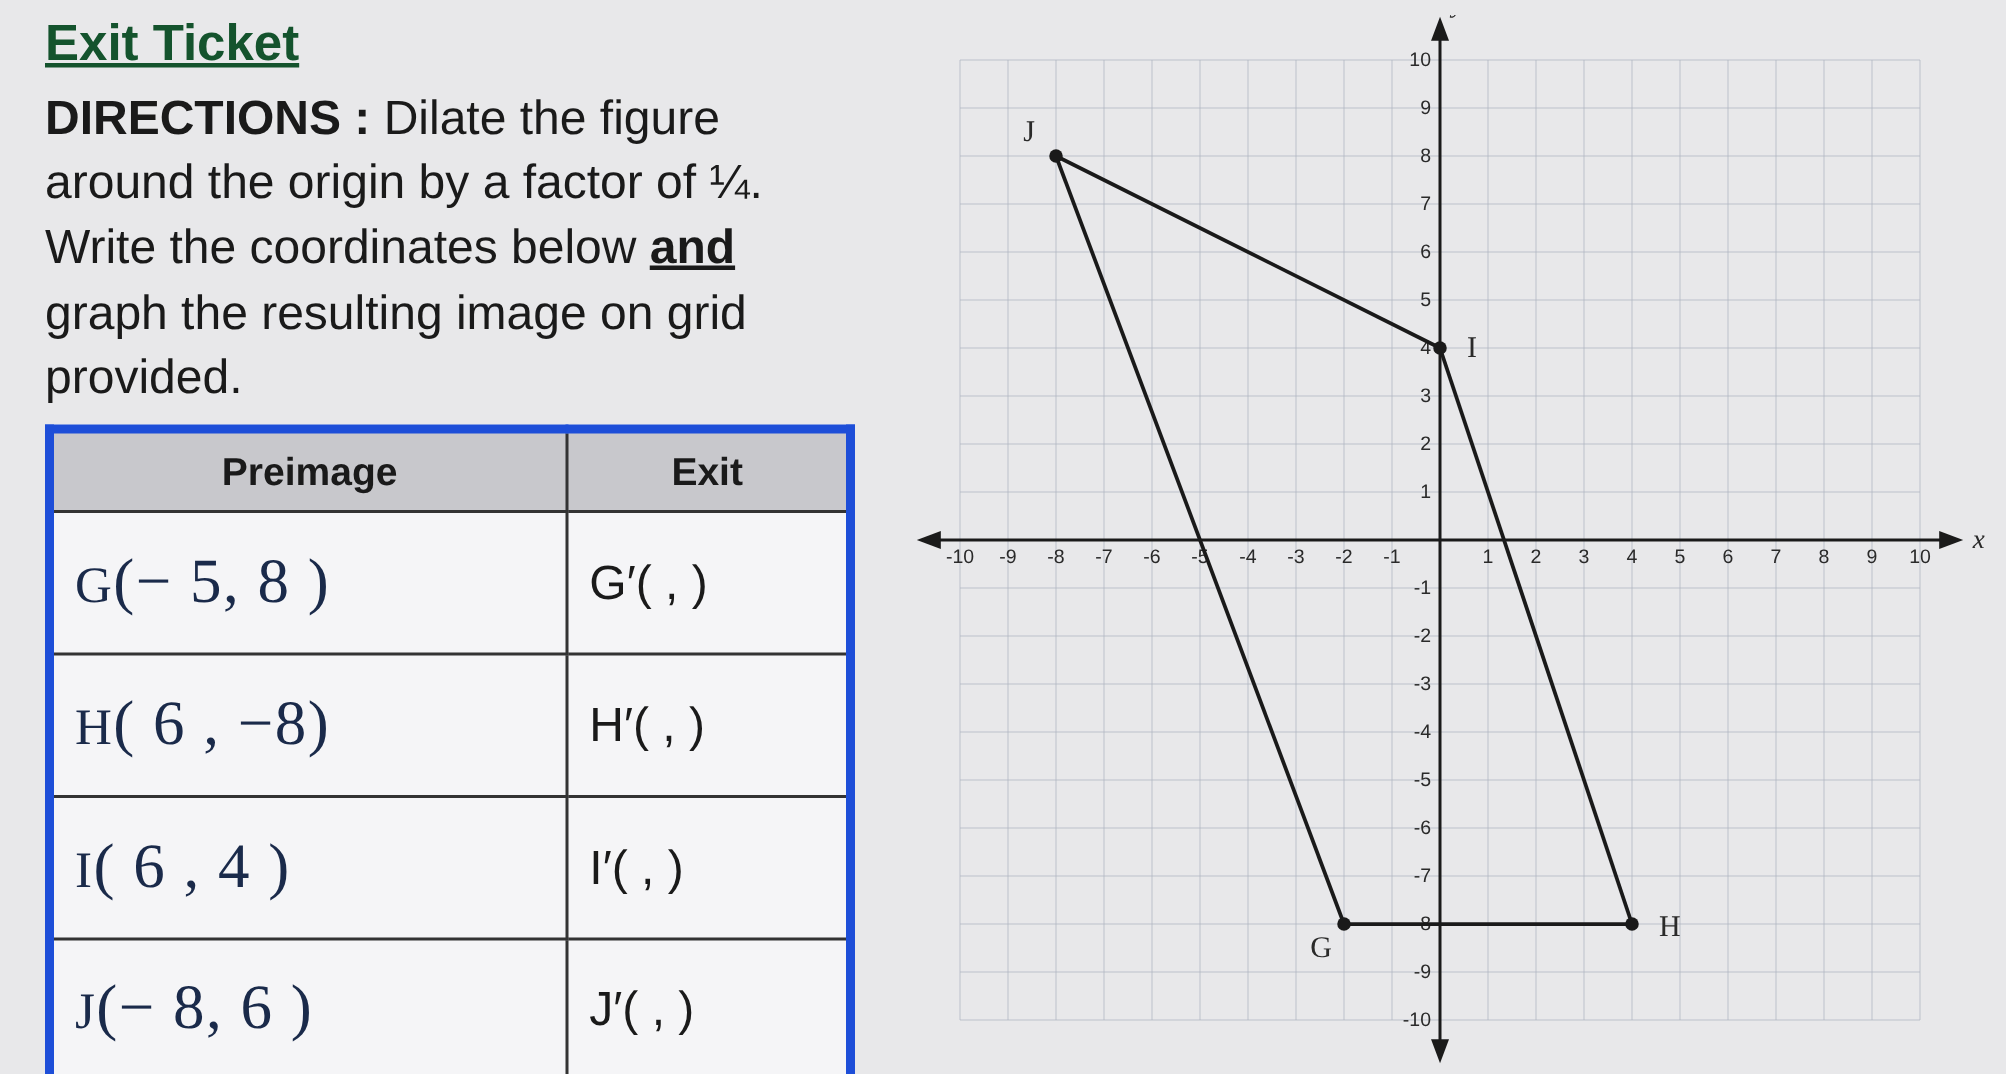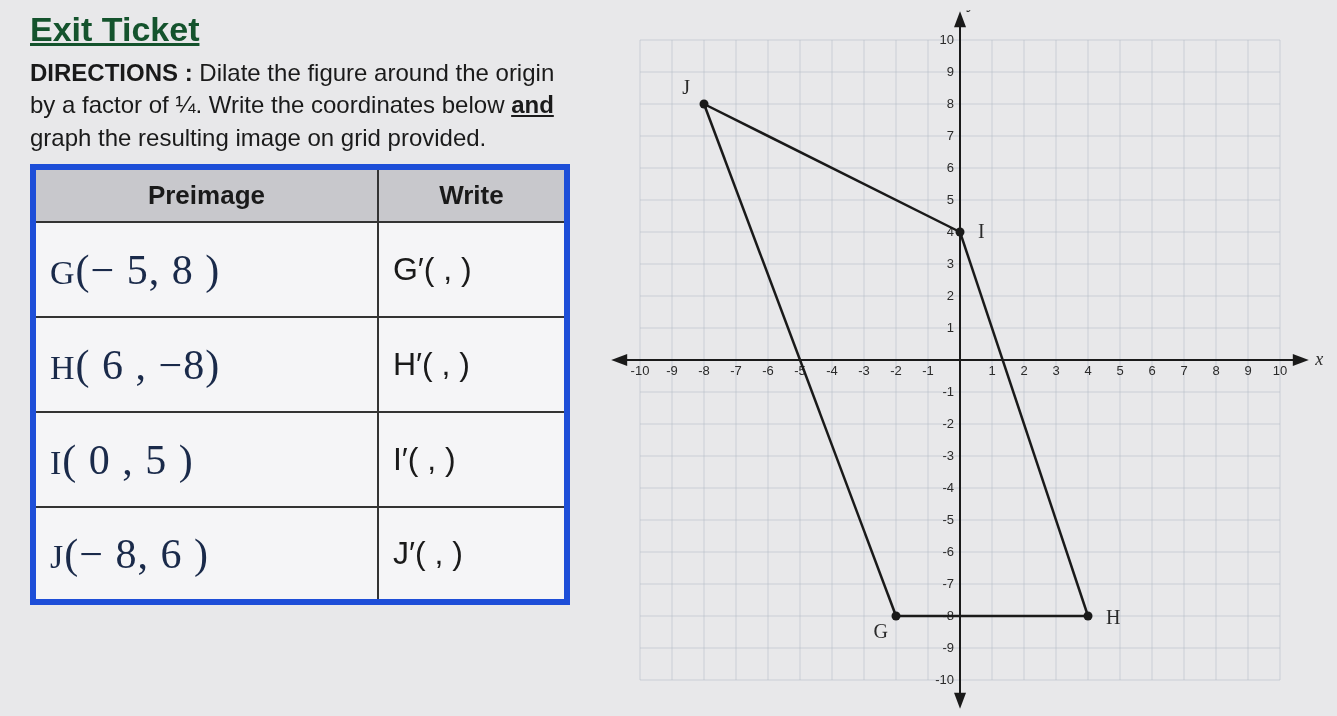--- a/index.html
+++ b/index.html
@@ -15,21 +15,21 @@
     .left-col { width: 540px; flex-shrink: 0; }
     .right-col { flex: 1; position: relative; }
     .title {
       font-size: 34px;
       font-weight: bold;
       text-decoration: underline;
       margin-bottom: 8px;
       color: #14532d;
     }
     .directions {
-      font-size: 24px;
+      font-size: 32px;
       line-height: 1.35;
       color: #1a1a1a;
       margin-bottom: 10px;
     }
     .dir-label { font-weight: bold; }
     .underline { text-decoration: underline; font-weight: bold; }
     table {
       width: 100%;
       border-collapse: collapse;
       border: 6px solid #1d4ed8;
@@ -75,34 +75,34 @@
 
 <div class="left-col">
   <div class="title">Exit Ticket</div>
   <p class="directions">
     <span class="dir-label">DIRECTIONS :</span><span> Dilate the figure around the origin by a factor of ¼. Write the coordinates below </span><span class="underline">and</span><span> graph the resulting image on grid provided.</span>
   </p>
   <table>
     <thead>
       <tr>
         <th>Preimage</th>
-        <th>Write</th>
+        <th>Exit</th>
       </tr>
     </thead>
     <tbody id="tbody">
         <tr>
           <td class="preimage"><span>G</span><span class="hand">(− 5,  8 )</span></td>
           <td class="image">G′(      ,      )</td>
         </tr>
         <tr>
           <td class="preimage"><span>H</span><span class="hand">( 6 , −8)</span></td>
           <td class="image">H′(      ,      )</td>
         </tr>
         <tr>
-          <td class="preimage"><span>I</span><span class="hand">( 0 , 5 )</span></td>
+          <td class="preimage"><span>I</span><span class="hand">( 6 , 4 )</span></td>
           <td class="image">I′(      ,      )</td>
         </tr>
         <tr>
           <td class="preimage"><span>J</span><span class="hand">(− 8,  6 )</span></td>
           <td class="image">J′(      ,      )</td>
         </tr>
       </tbody>
   </table>
 </div>
 

